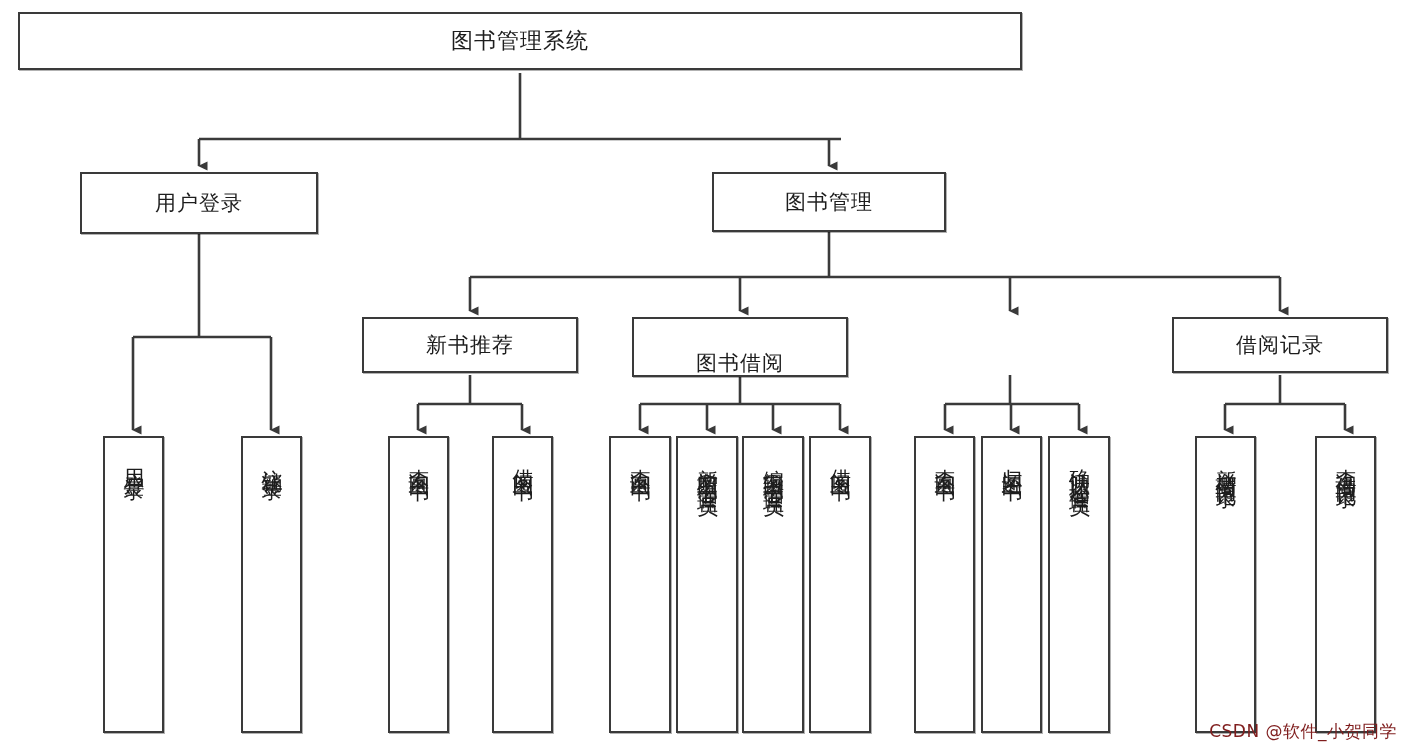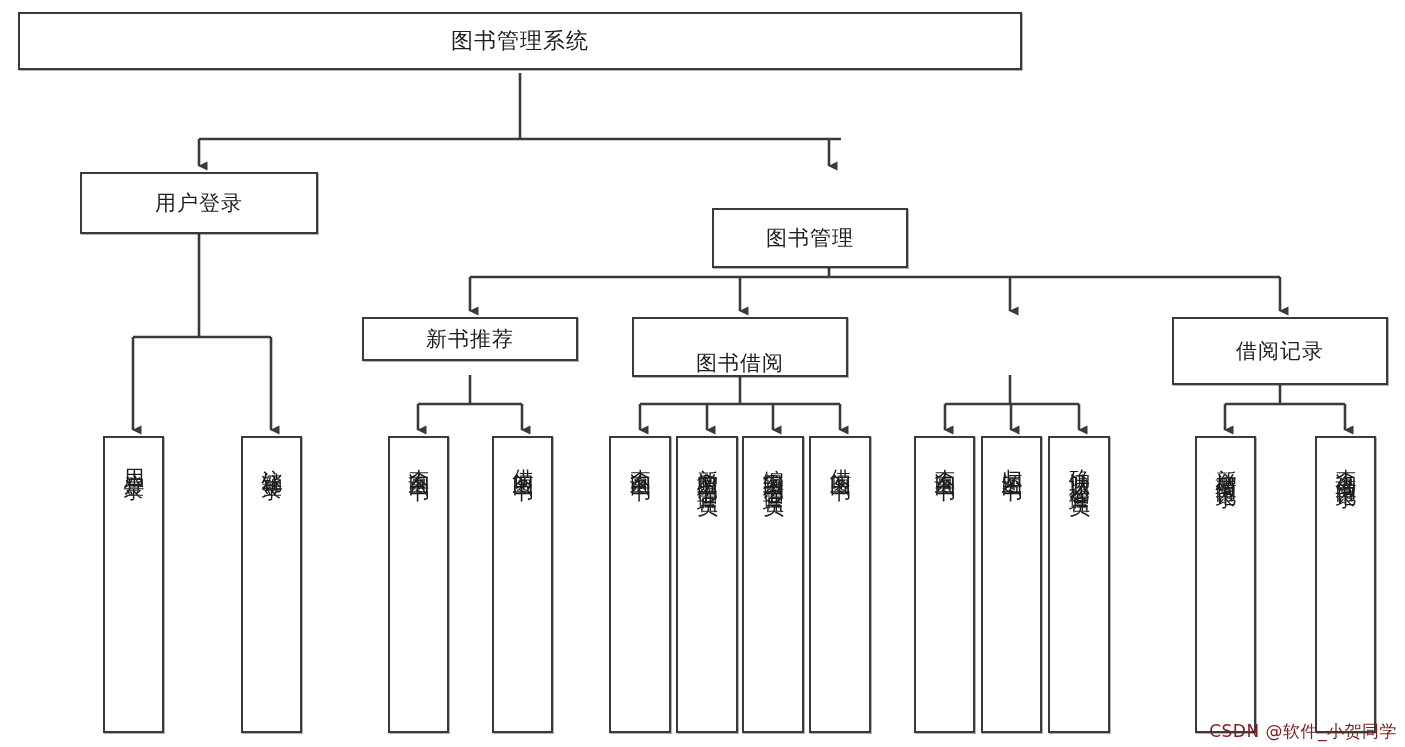--- a/index.html
+++ b/index.html
@@ -127,31 +127,31 @@
     </g>
   </svg>
 
   <div class="node root horiz" style="left:18px; top:12px; width:1004px; height:58px;">
     <span class="label">图书管理系统</span>
   </div>
 
   <div class="node horiz" style="left:80px; top:172px; width:238px; height:62px;">
     <span class="label">用户登录</span>
   </div>
-  <div class="node horiz" style="left:712px; top:172px; width:196px; height:60px;margin-top:36px;">
+  <div class="node horiz" style="left:712px; top:172px; width:234px; height:60px;">
     <span class="label">图书管理</span>
   </div>
 
-  <div class="node horiz" style="left:362px; top:317px; width:216px; height:44px;">
+  <div class="node horiz" style="left:362px; top:317px; width:216px; height:56px;">
     <span class="label">新书推荐</span>
   </div>
   <div class="node horiz" style="left:632px; top:317px; width:216px; height:60px;align-items:flex-end;">
     <span class="label">图书借阅</span>
   </div>
-  <div class="node horiz" style="left:1172px; top:317px; width:216px; height:68px;">
+  <div class="node horiz" style="left:1172px; top:317px; width:216px; height:56px;">
     <span class="label">借阅记录</span>
   </div>
 
   <div class="node vert" style="left:103px; top:436px; width:61px; height:297px;">
     <span class="label">用户登录</span>
   </div>
   <div class="node vert" style="left:241px; top:436px; width:61px; height:297px;">
     <span class="label">注销登录</span>
   </div>
 

